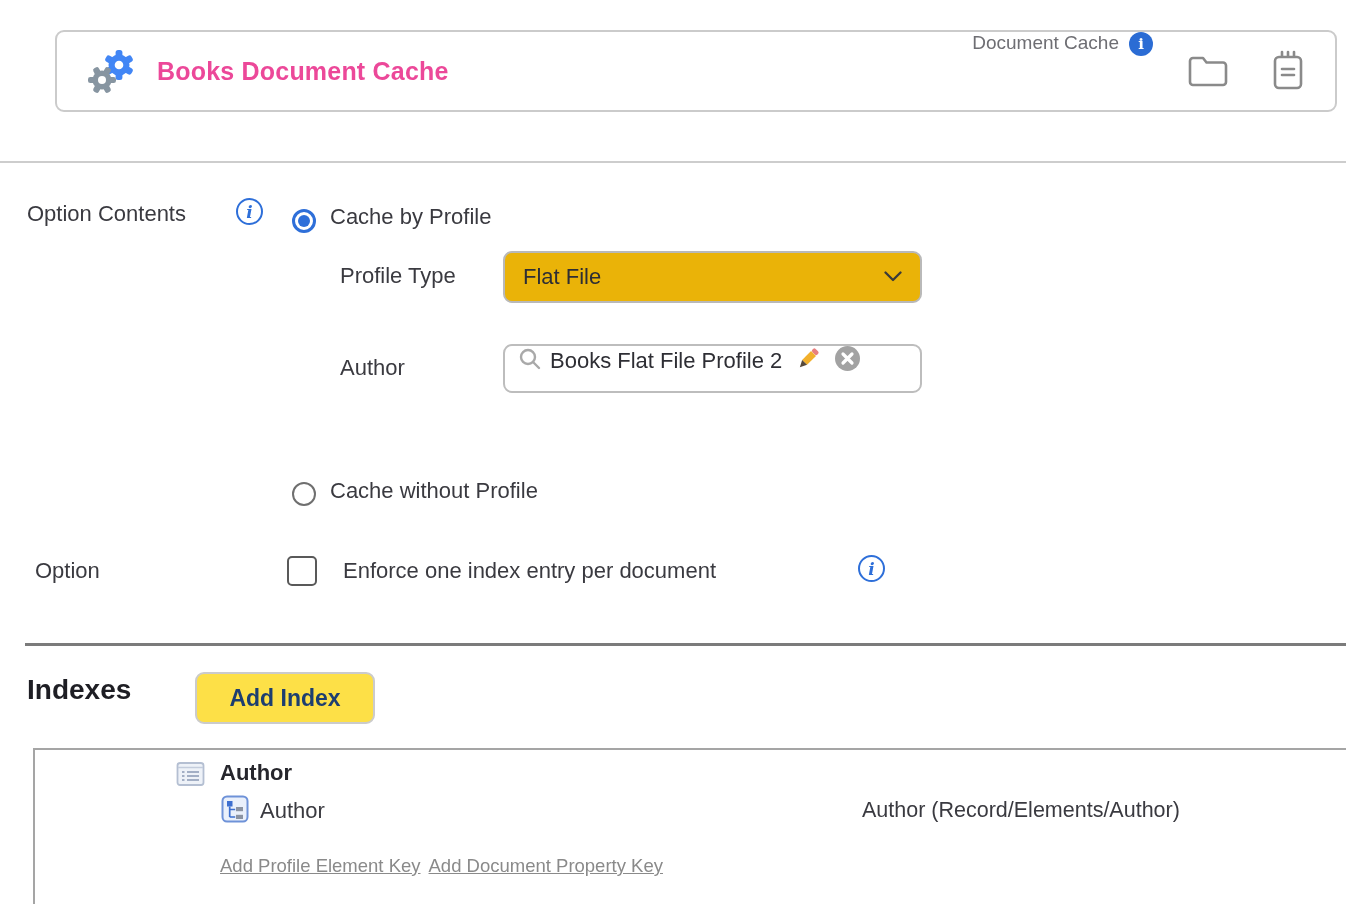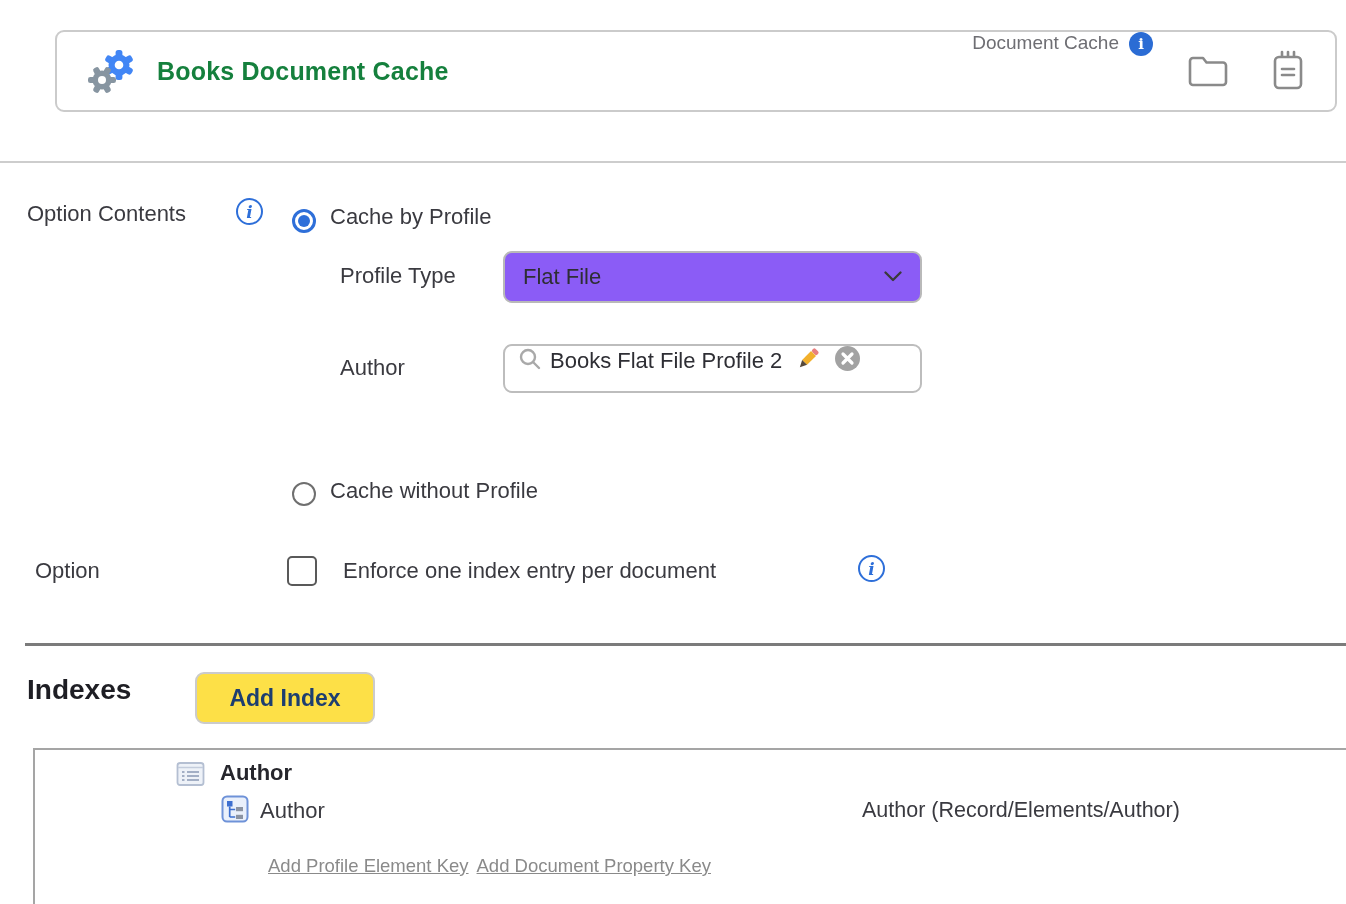--- a/index.html
+++ b/index.html
@@ -3,21 +3,21 @@
 <meta charset="utf-8">
 <style>
   html,body { margin:0; padding:0; background:#ffffff; font-family:"Liberation Sans", sans-serif; }
   .screen { position:relative; width:1346px; height:904px; overflow:hidden; background:#fff; color:#3a3a40; }
 
   
   .header-card { position:absolute; left:55px; top:30px; width:1282px; height:82px;
     border:2px solid #cbcbcb; border-radius:9px; box-sizing:border-box; background:#fff; }
   .gears { position:absolute; left:26px; top:11px; }
   .header-title { position:absolute; left:100px; top:0; height:100%; display:flex; align-items:center;
-    font-size:25px; font-weight:700; color:#15803d; letter-spacing:0.2px; }
+    font-size:25px; font-weight:700; color:#ec4899; letter-spacing:0.2px; }
   .header-right { position:absolute; right:30px; top:0; height:100%; display:flex; }
   .header-type-label { font-size:19px; color:#6e6e73; }
   .info-filled { width:24px; height:24px; border-radius:50%; background:#2b6cd4; color:#fff;
     display:inline-flex; align-items:center; justify-content:center;
     font-family:"DejaVu Serif", serif; font-size:15px; font-weight:700; margin-left:10px; }
   .icon-btn { display:inline-flex; align-items:center; justify-content:center; cursor:pointer; background:none; border:none; padding:0; }
   .folder-btn { margin-left:34px; }
   .notes-btn { margin-left:42px; }
 
   .divider-1 { position:absolute; left:0; top:161px; width:1346px; height:2px; background:#cdcdcd; }
@@ -35,21 +35,21 @@
   .radio.sel::after { content:""; position:absolute; left:50%; top:50%; transform:translate(-50%,-50%);
     width:12px; height:12px; background:#2e6fd9; border-radius:50%; }
   .radio.unsel { border:2.5px solid #6f6f6f; }
   .r1 { left:292px; top:209px; }
   .r1-label { position:absolute; left:330px; top:204px;text-align:center; }
   .r2 { left:292px; top:482px; }
   .r2-label { position:absolute; left:330px; top:478px; }
 
   .pt-label { position:absolute; left:340px; top:263px; }
   .select-box { position:absolute; left:503px; top:251px; width:419px; height:52px;
-    border:2px solid #b9b9b9; border-radius:9px; box-sizing:border-box; background:#8b5cf6;
+    border:2px solid #b9b9b9; border-radius:9px; box-sizing:border-box; background:#eab308;
     display:flex; align-items:center; padding:0 18px; cursor:pointer; }
   .select-value { flex:1; font-size:22px; color:#2e2e34; }
 
   .p-label { position:absolute; left:340px; top:355px; }
   .profile-field { position:absolute; left:503px; top:344px; width:419px; height:49px;
     border:2px solid #bdbdbd; border-radius:9px; box-sizing:border-box; background:#fff;
     display:flex; align-items:center; padding:0 12px 16px 13px; }
   .profile-text { font-size:22px; color:#2e2e34; white-space:nowrap; margin-left:8px; }
   .pencil { margin-left:12px; cursor:pointer; }
   .clear-x { margin-left:12px; cursor:pointer; }
@@ -69,21 +69,21 @@
     display:flex; align-items:center; justify-content:center;
     font-size:23px; font-weight:700; color:#1d3e70; cursor:pointer; font-family:"Liberation Sans",sans-serif; }
 
   .index-card { position:absolute; left:33px; top:748px; width:1322px; height:180px;
     border:2px solid #a5a5a5; background:#fff; box-sizing:border-box; }
   .idx-header-icon { position:absolute; left:141px; top:11px; }
   .idx-name { position:absolute; left:185px; top:10px; font-size:22px; font-weight:700; color:#26262c; }
   .idx-elem-icon { position:absolute; left:186px; top:45px; }
   .idx-elem-name { position:absolute; left:225px; top:48px; font-size:22px; color:#3a3a40; }
   .idx-elem-path { position:absolute; left:827px; top:48px; font-size:21.5px; color:#3a3a40; }
-  .idx-links { position:absolute; left:185px; top:105px; display:flex; gap:8px;margin-left:48px; }
+  .idx-links { position:absolute; left:185px; top:105px; display:flex; gap:8px; }
   .idx-link { font-size:18.5px; color:#8a8a8a; text-decoration:underline; cursor:pointer; white-space:nowrap; }
 </style>
 </head>
 <body>
 
 <div class="screen">
 
   <div class="header-card">
     <span class="gears">
       <svg width="56" height="58" viewBox="0 0 56 58">

